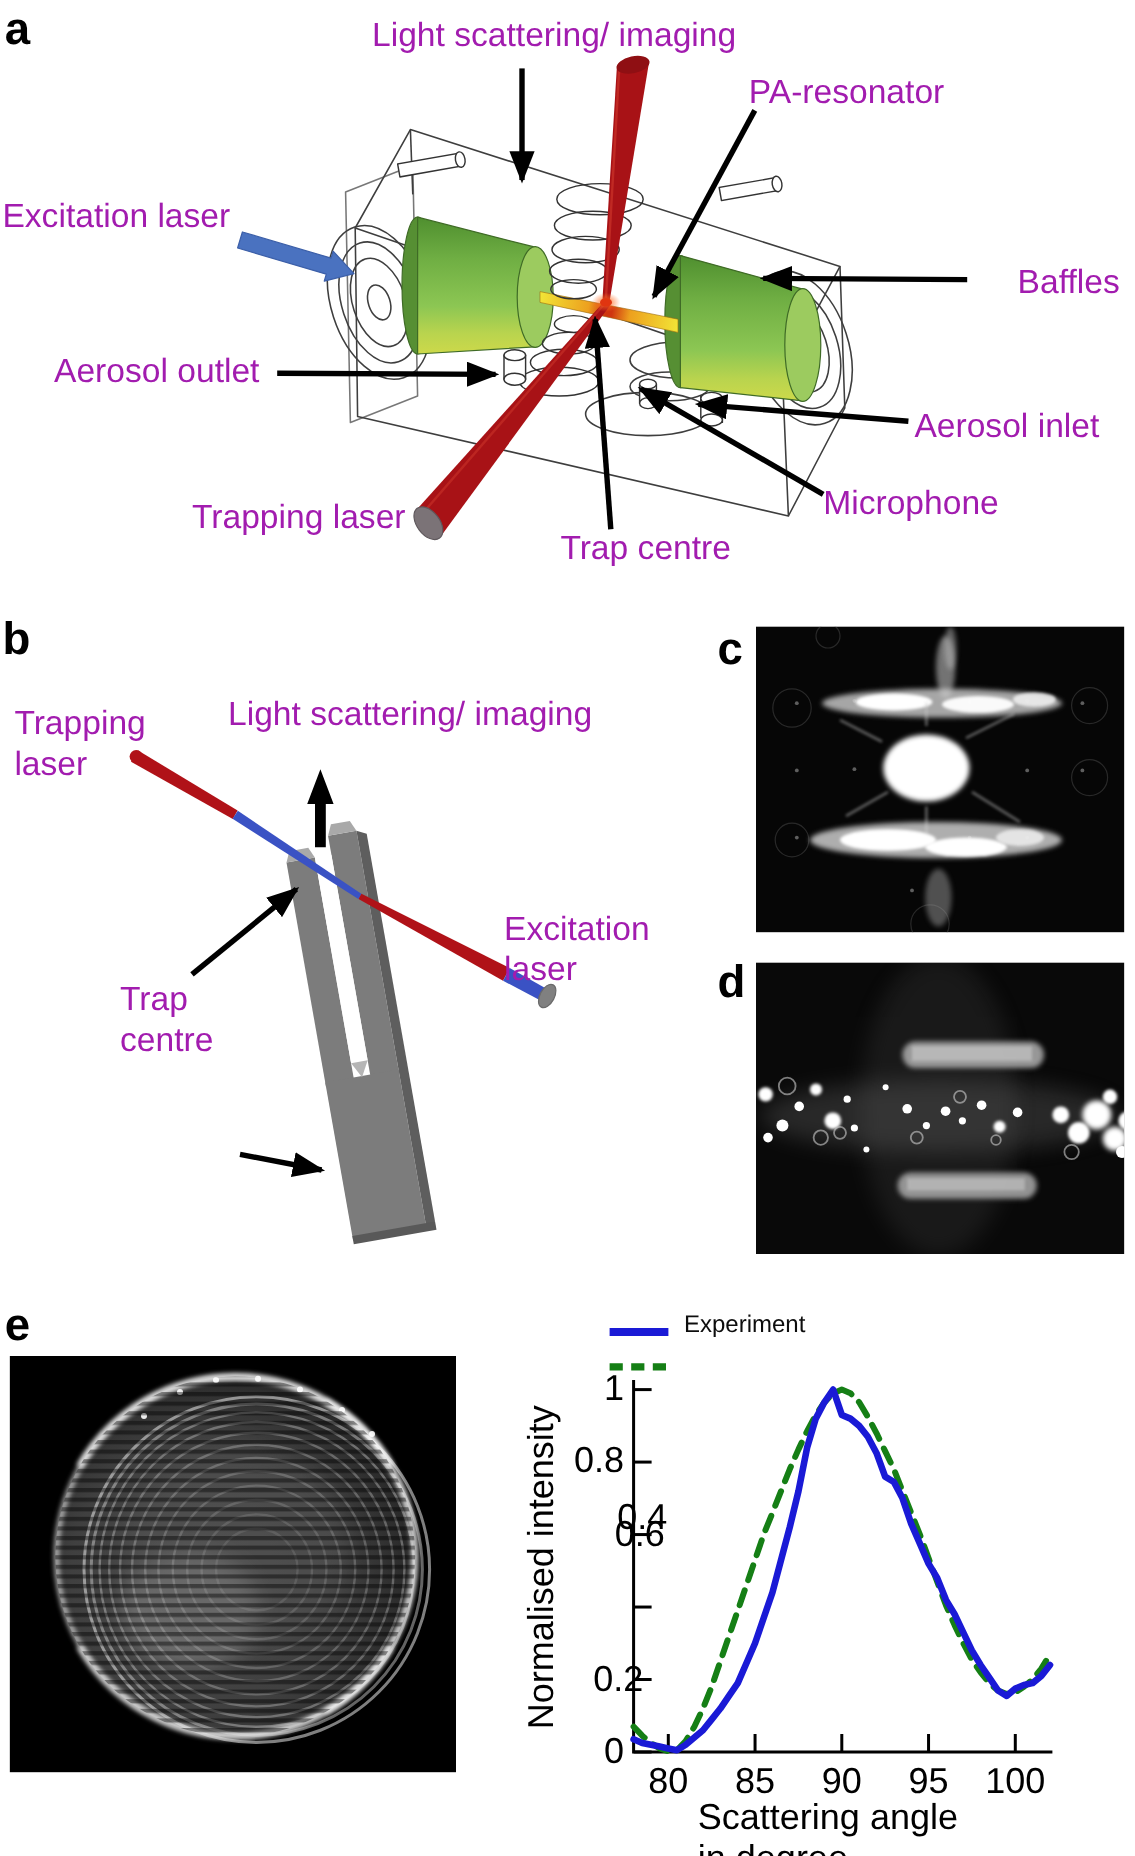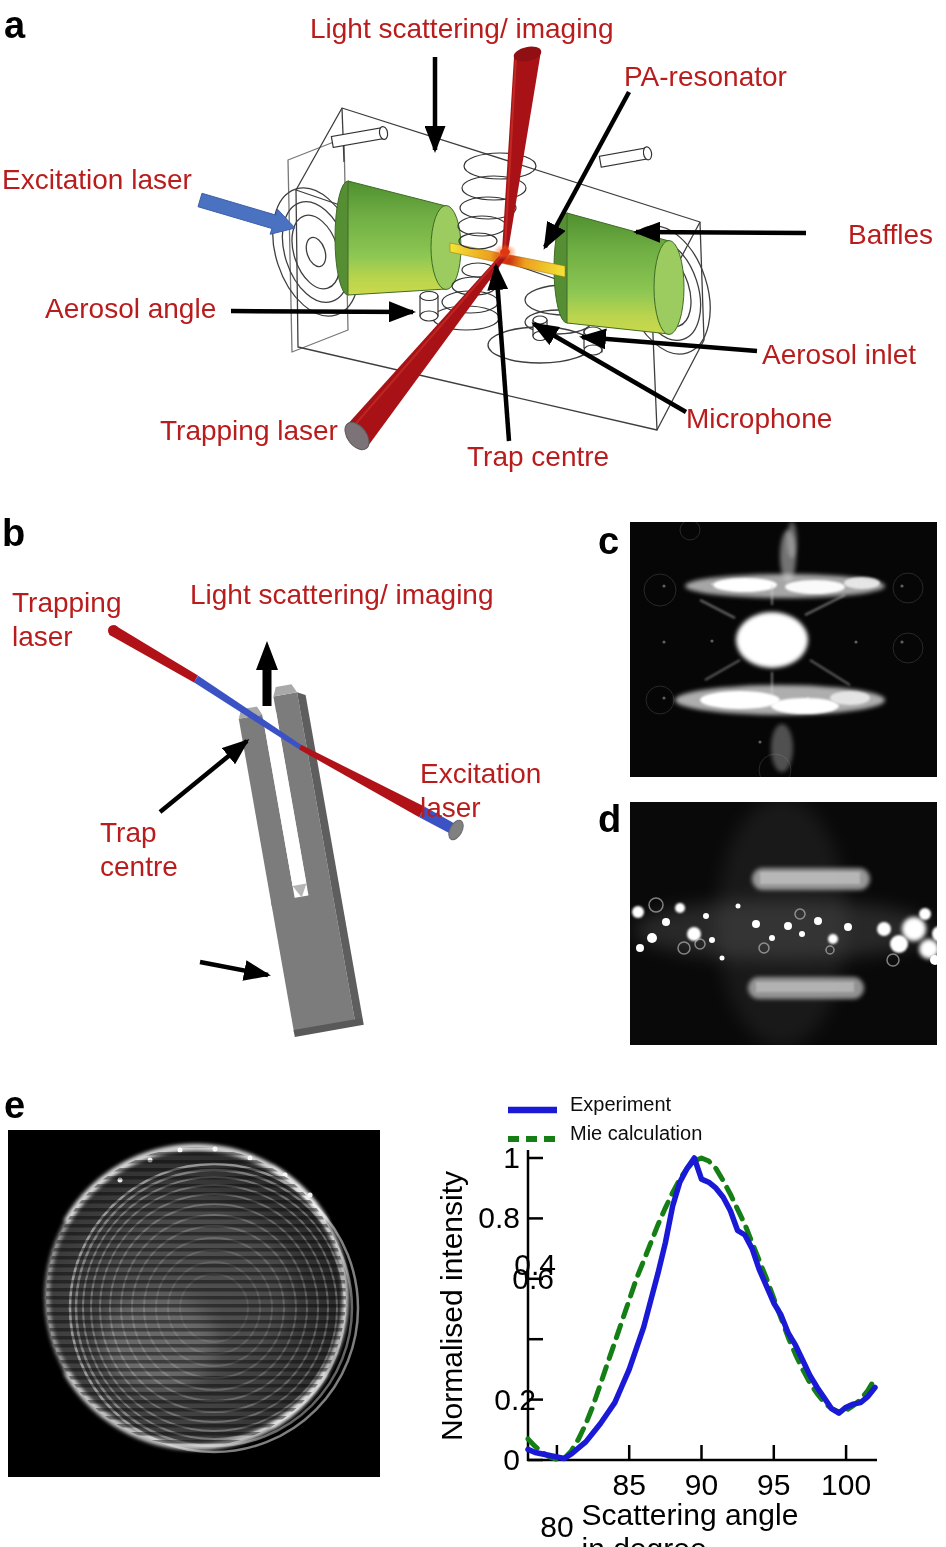--- a/index.html
+++ b/index.html
@@ -1,19 +1,19 @@
 <!DOCTYPE html>
 <html><head>
 <meta charset="utf-8">
 <style>
   html,body{margin:0;padding:0;background:#fff;}
   .fig{position:relative;width:946px;height:1547px;background:#fff;
        font-family:"Liberation Sans","DejaVu Sans",sans-serif;color:#0d0d0d;overflow:hidden;}
   .art{position:absolute;left:0;top:0;}
-  .lbl{position:absolute;font-size:28px;line-height:1.2;white-space:pre-line;color:#b91c1c;}
+  .lbl{position:absolute;font-size:28px;line-height:1.2;white-space:pre-line;color:#a21caf;}
   .panel-letter{position:absolute;font-size:38px;font-weight:bold;color:#000;}
   .legend-label{position:absolute;font-size:20px;color:#0d0d0d;}
   .tick-label{position:absolute;font-size:30px;color:#000;}
   .axis-label{position:absolute;font-size:30px;color:#000;}
   .ylab{transform:translate(-50%,-50%) rotate(-90deg);transform-origin:center;}
   .xlab{transform:translateX(-50%);}
 </style>
 </head>
 <body>
 
@@ -364,40 +364,39 @@
 <div class="panel-letter" style="left:4px;top:4px">a</div>
 <div class="panel-letter" style="left:2px;top:512px">b</div>
 <div class="panel-letter" style="left:598px;top:520px">c</div>
 <div class="panel-letter" style="left:598px;top:798px">d</div>
 <div class="panel-letter" style="left:4px;top:1084px">e</div>
 
 <div class="lbl" style="left:310px;top:12px">Light scattering/ imaging</div>
 <div class="lbl" style="left:624px;top:60px">PA-resonator</div>
 <div class="lbl" style="left:2px;top:163px">Excitation laser</div>
 <div class="lbl" style="left:848px;top:218px">Baffles</div>
-<div class="lbl" style="left:45px;top:292px">Aerosol angle</div>
+<div class="lbl" style="left:45px;top:292px">Aerosol outlet</div>
 <div class="lbl" style="left:762px;top:338px">Aerosol inlet</div>
 <div class="lbl" style="left:686px;top:402px">Microphone</div>
 <div class="lbl" style="left:160px;top:414px">Trapping laser</div>
 <div class="lbl" style="left:467px;top:440px">Trap centre</div>
 
 <div class="lbl" style="left:12px;top:586px">Trapping
 laser</div>
 <div class="lbl" style="left:190px;top:578px">Light scattering/ imaging</div>
 <div class="lbl" style="left:420px;top:757px">Excitation
 laser</div>
 <div class="lbl" style="left:100px;top:816px">Trap
 centre</div>
 
 <div class="legend-label" style="left:570px;top:1093px">Experiment</div>
-<div class="legend-label" style="left:570px;top:1122px">Mie calculation</div>
 <div class="axis-label ylab" style="left:452px;top:1306px">Normalised intensity</div>
 <div class="axis-label xlab" style="left:703px;top:1498px">Scattering angle in degree</div>
 <div id="chart-tick-labels">
-      <div class="tick-label" style="left: 556.917px; top: 1468px; transform: translateX(-50%); margin-top: 42px;">80</div>
+      <div class="tick-label" style="left: 556.917px; top: 1468px; transform: translateX(-50%);">80</div>
       <div class="tick-label" style="left: 629.208px; top: 1468px; transform: translateX(-50%);">85</div>
       <div class="tick-label" style="left: 701.5px; top: 1468px; transform: translateX(-50%);">90</div>
       <div class="tick-label" style="left: 773.792px; top: 1468px; transform: translateX(-50%);">95</div>
       <div class="tick-label" style="left: 846.083px; top: 1468px; transform: translateX(-50%);">100</div>
       <div class="tick-label" style="left: 520px; top: 1460px; transform: translate(-100%, -50%);">0</div>
       <div class="tick-label" style="left: 520px; top: 1399.6px; transform: translate(-100%, -50%); margin-left: 16px;">0.2</div>
       <div class="tick-label" style="left: 520px; top: 1265px; transform: translate(-100%, -50%); margin-left: 36px;">0.4</div>
       <div class="tick-label" style="left: 520px; top: 1278.8px; transform: translate(-100%, -50%); margin-left: 34px;">0.6</div>
       <div class="tick-label" style="left: 520px; top: 1218.4px; transform: translate(-100%, -50%);">0.8</div>
       <div class="tick-label" style="left: 520px; top: 1158px; transform: translate(-100%, -50%);">1</div>

